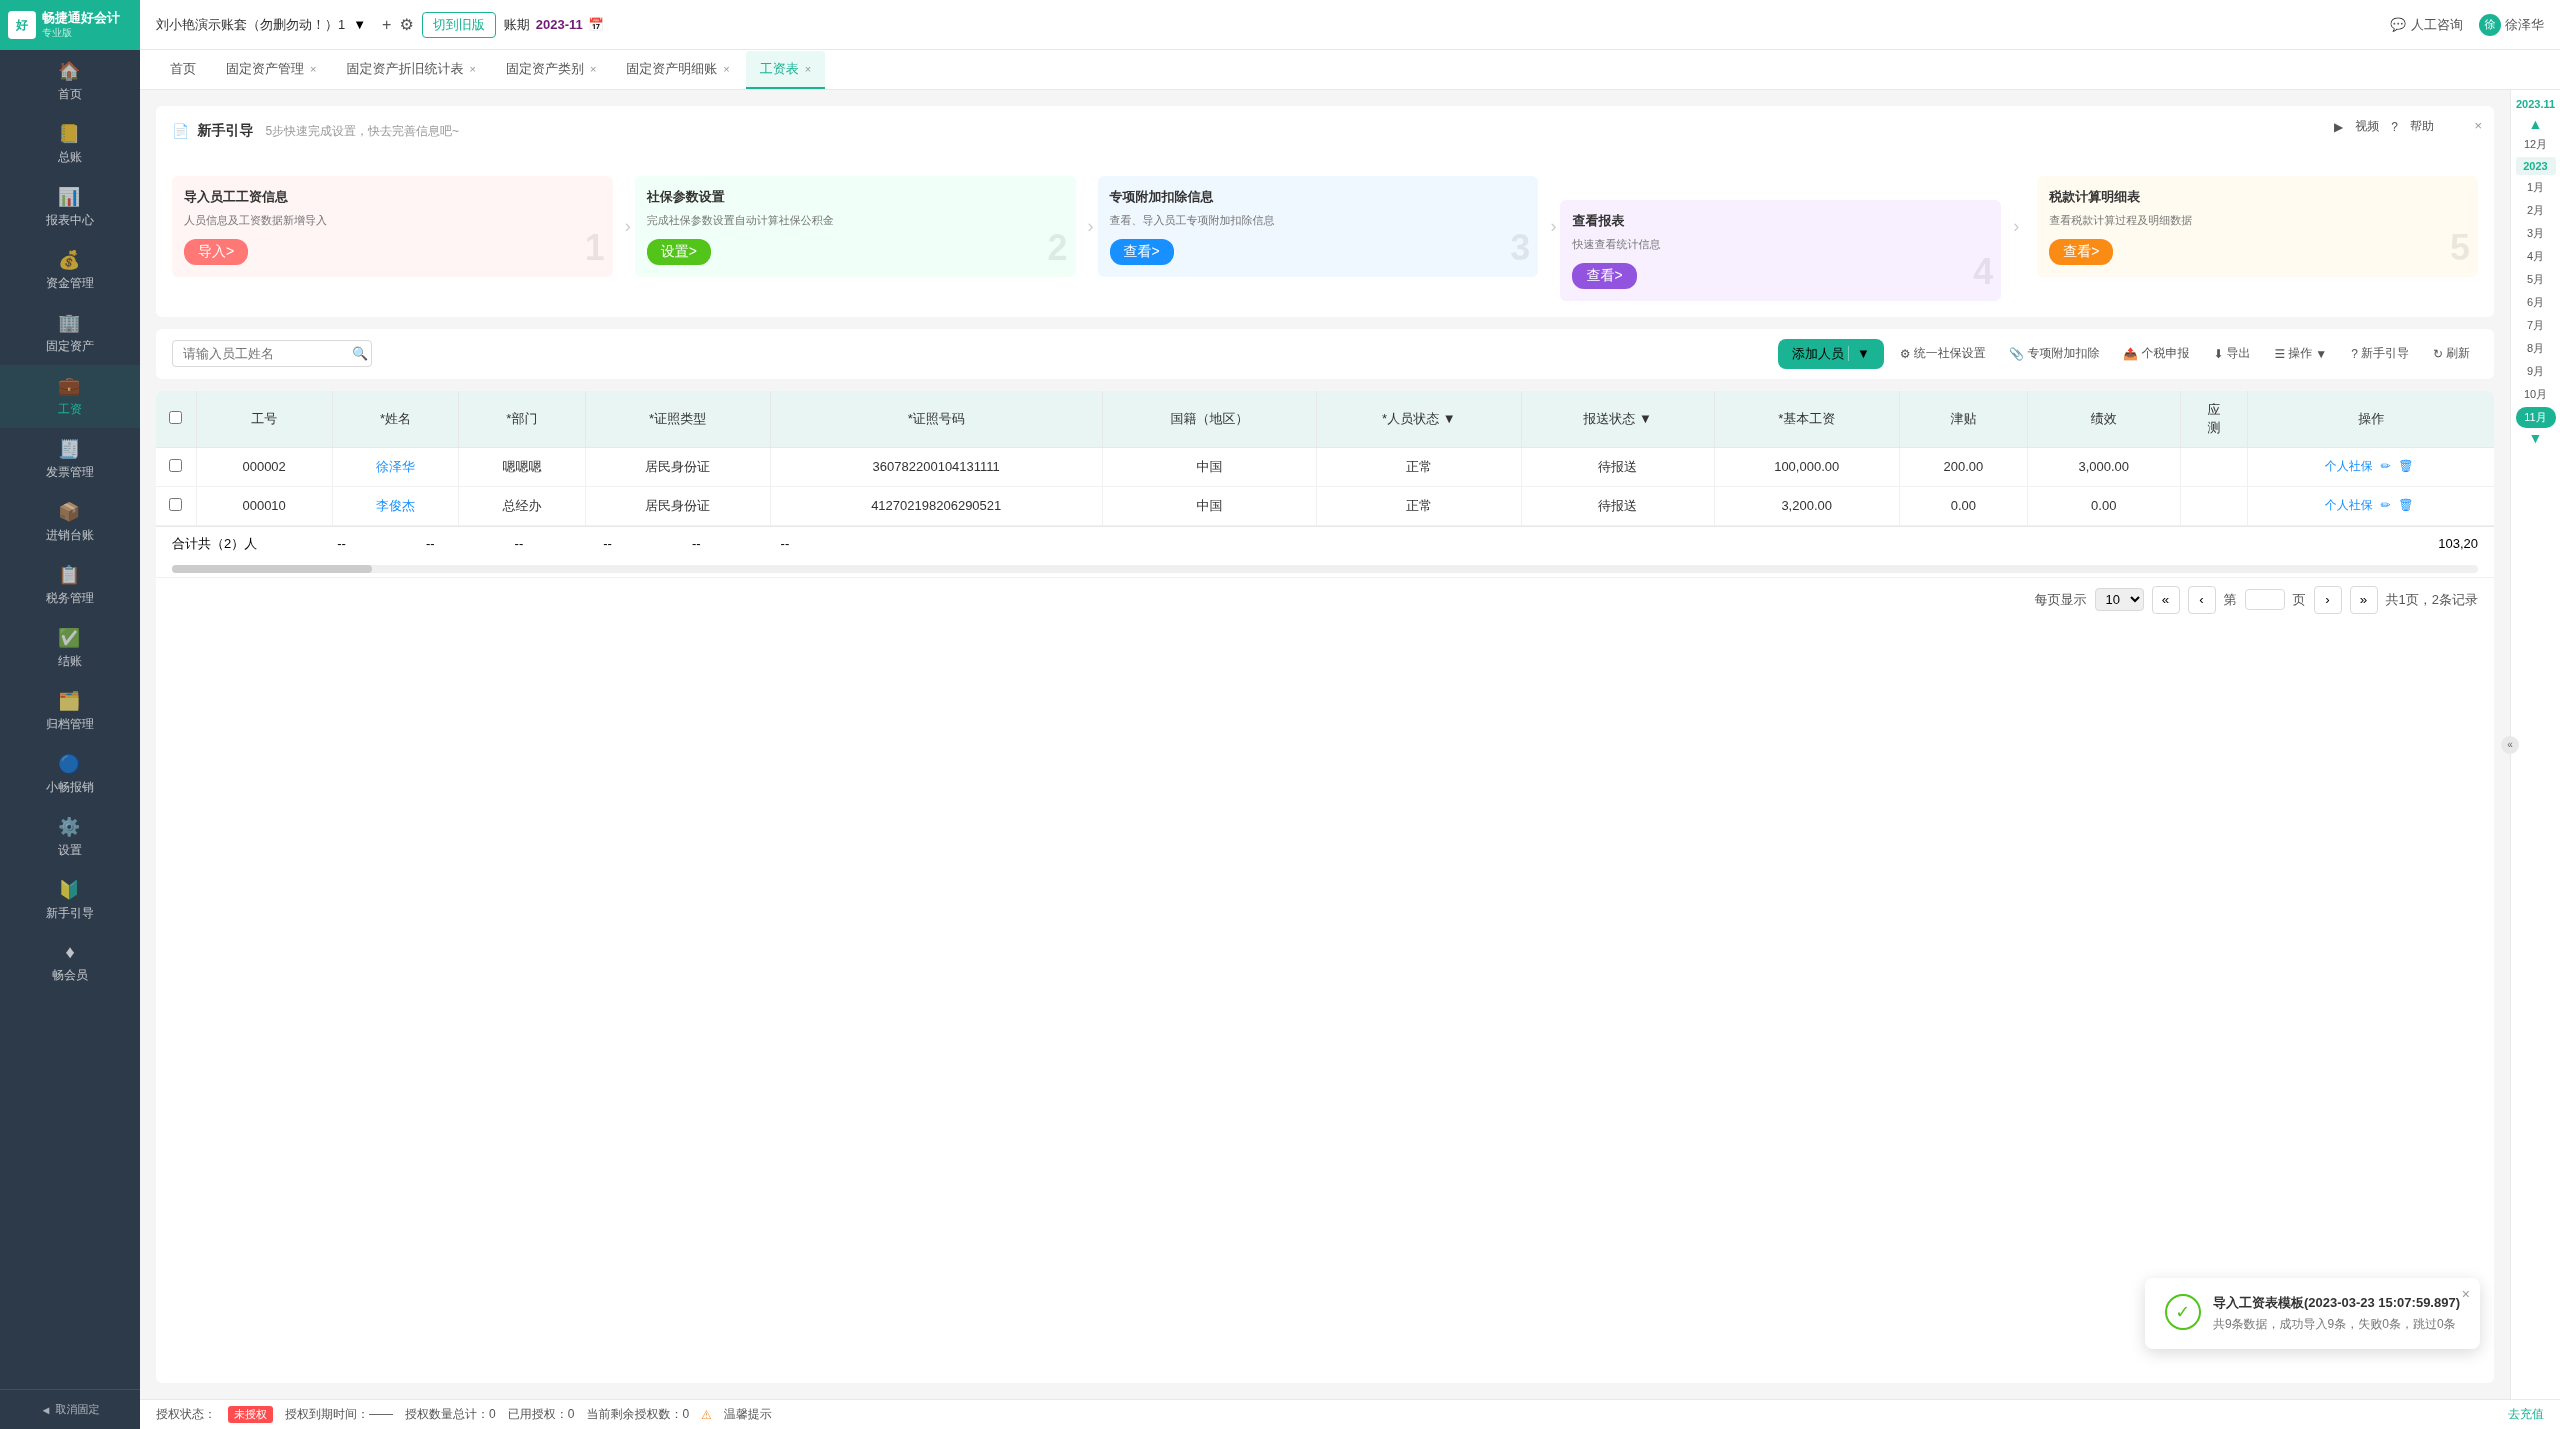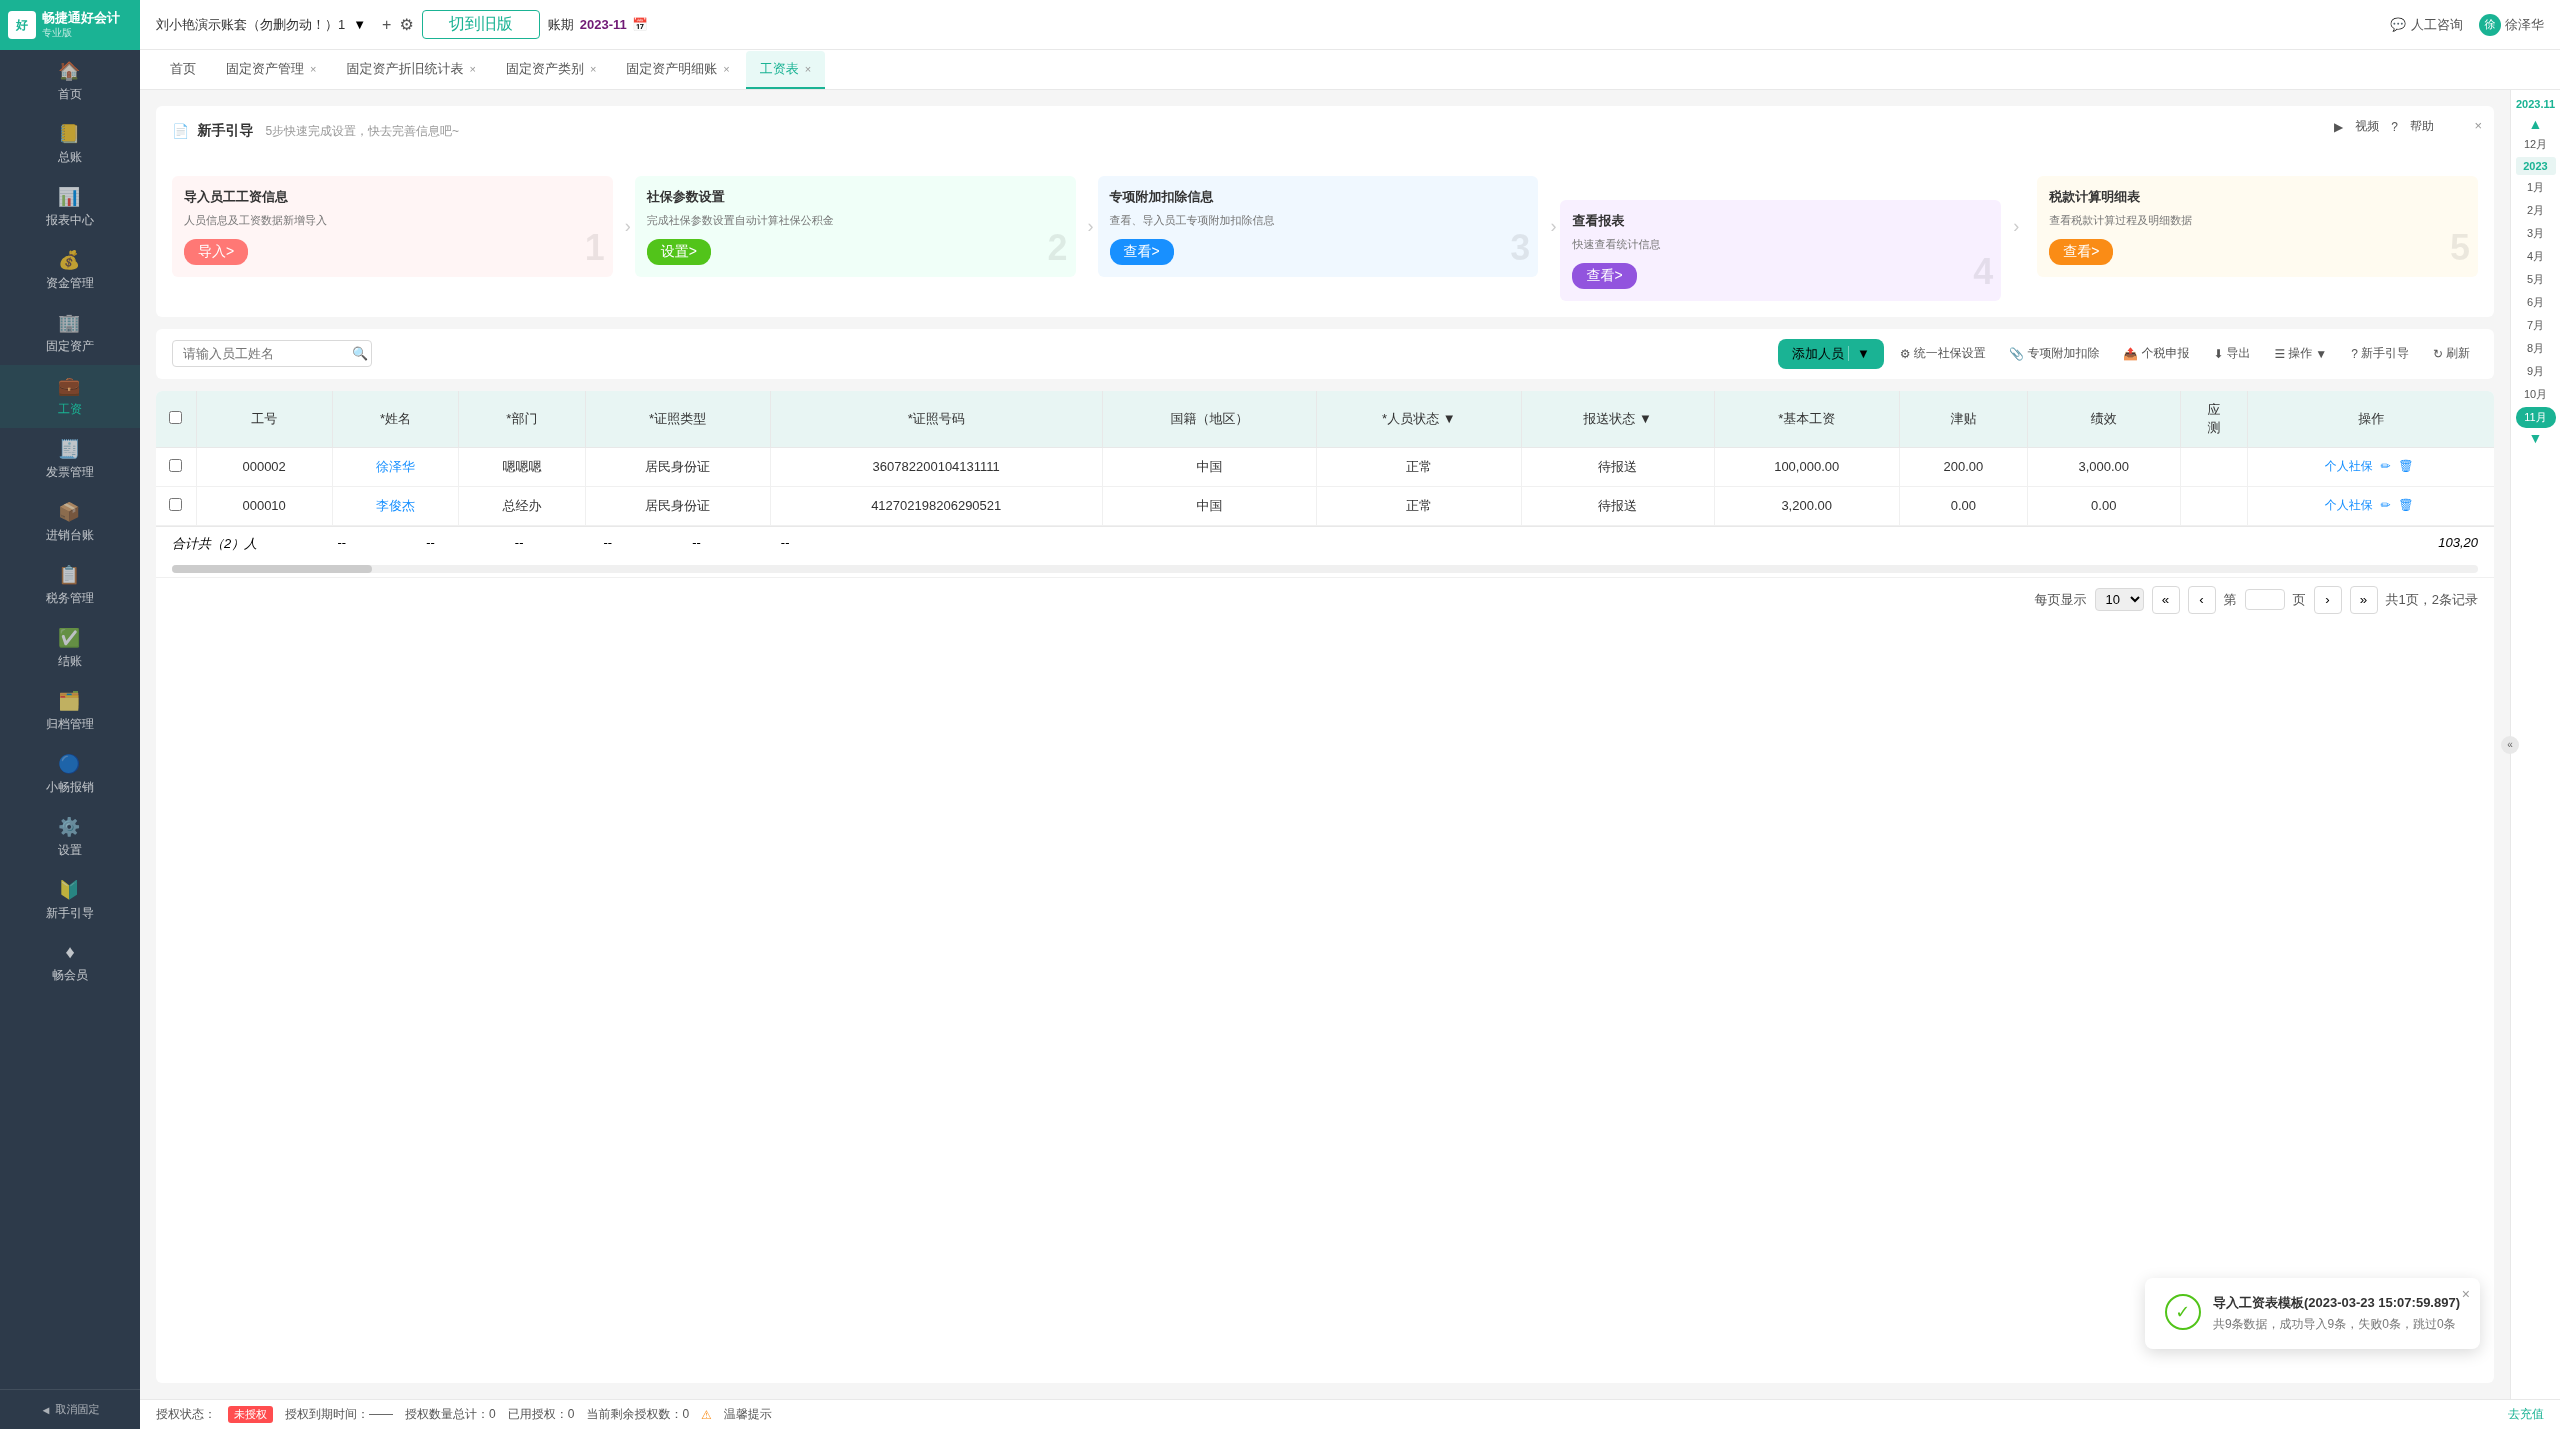--- a/index.html
+++ b/index.html
@@ -62,22 +62,22 @@
       padding: 0 16px;
       border-bottom: 1px solid #e8e8e8;
       gap: 8px;
       justify-content: flex-end;
     }
     .topbar-title { font-size: 13px; color: #333; }
     .topbar-dropdown { display: flex; align-items: center; gap: 4px; cursor: pointer; }
     .topbar-actions { display: flex; align-items: center; gap: 8px; margin-left: 8px; }
     .topbar-btn {
       background: none; border: 1px solid #d9d9d9;
-      border-radius: 4px; padding: 3px 26px; cursor: pointer;
-      font-size: 16px; color: #555;
+      border-radius: 4px; padding: 3px 10px; cursor: pointer;
+      font-size: 13px; color: #555;
     }
     .topbar-btn.old-version { border-color: #1ab394; color: #1ab394; }
     .topbar-period { display: flex; align-items: center; gap: 6px; font-size: 13px; color: #333; }
     .topbar-right { margin-left: auto; display: flex; align-items: center; gap: 16px; }
     .topbar-right-item { display: flex; align-items: center; gap: 4px; cursor: pointer; font-size: 13px; color: #555; }
 
     
     .tabs {
       background: #fff;
       border-bottom: 1px solid #e8e8e8;
@@ -181,21 +181,21 @@
       border-right: 1px solid #f0f0f0;
     }
     tbody td:last-child { border-right: none; }
     .link-text { color: #1890ff; cursor: pointer; }
     .action-link { color: #1890ff; cursor: pointer; font-size: 12px; margin-right: 4px; }
     .checkbox-col { width: 40px; }
 
     
     .table-footer {
       background: #fff; border-top: 1px solid #e8e8e8;
-      padding: 8px 16px; display: flex; align-items: flex-start; font-style: italic;
+      padding: 8px 16px; display: flex; align-items: center;
     }
 
     
     .pagination {
       background: #fff; padding: 8px 16px;
       display: flex; align-items: center; justify-content: flex-end;
       gap: 8px; border-top: 1px solid #f0f0f0; font-size: 13px; color: #555;
     }
     .page-btn {
       width: 28px; height: 28px; border: 1px solid #d9d9d9;

